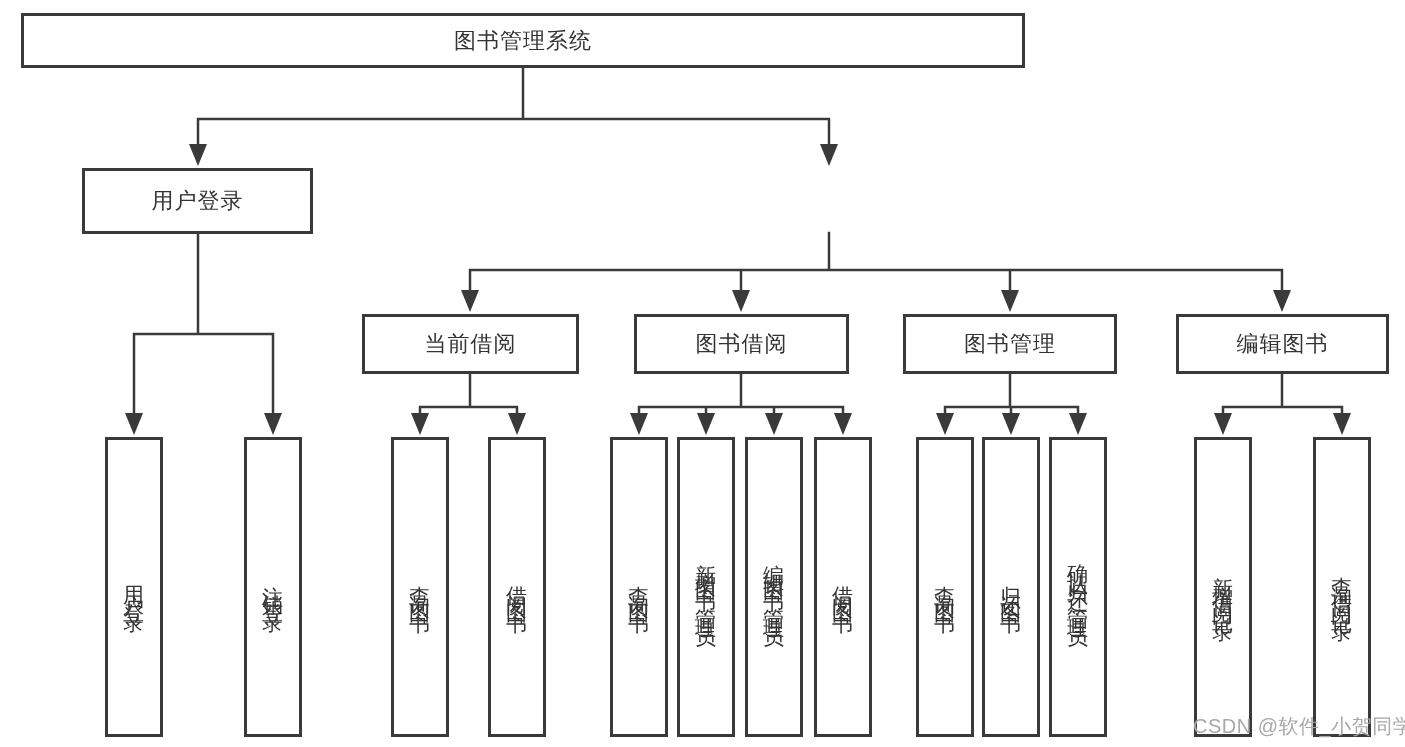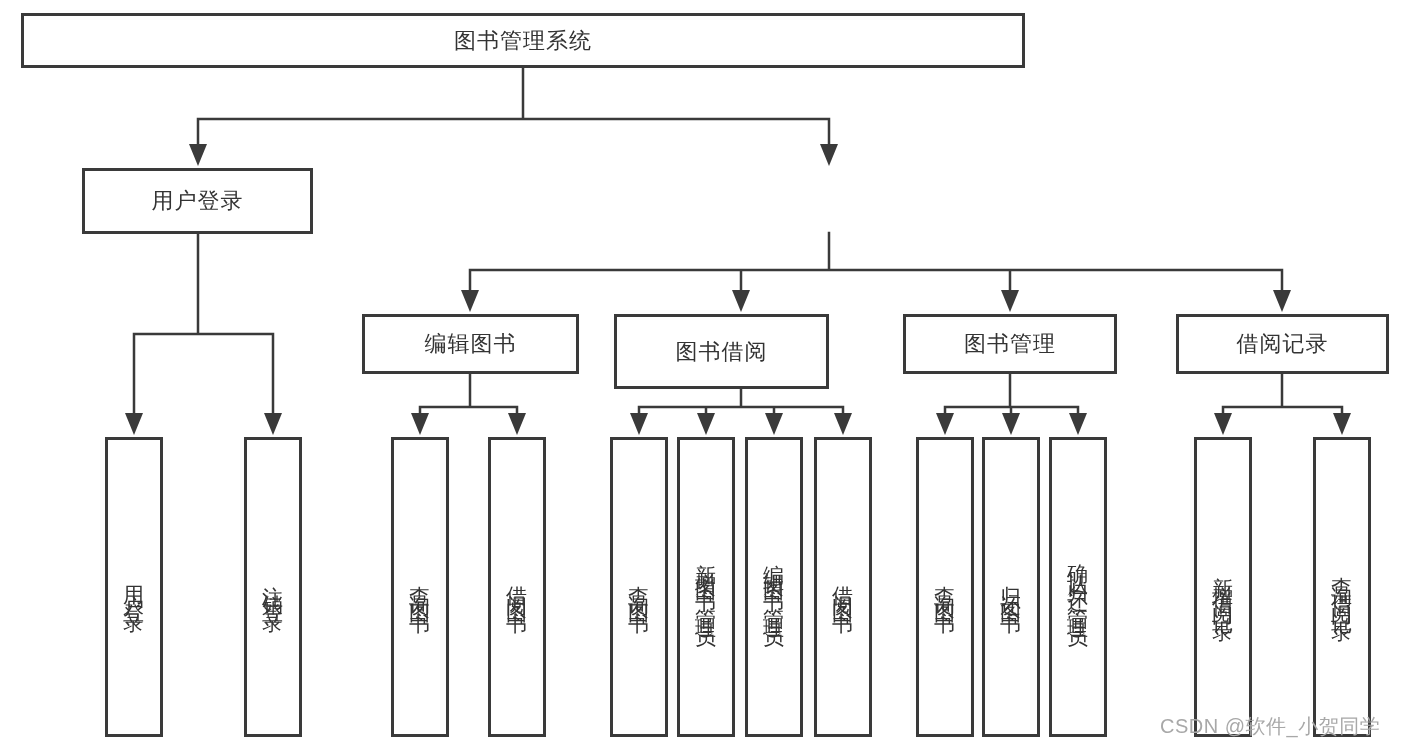--- a/index.html
+++ b/index.html
@@ -12,21 +12,21 @@
     position:absolute;box-sizing:border-box;background:#ffffff;
     border:3px solid #3a3a3a;color:#333333;
     display:flex;align-items:center;justify-content:center;text-align:center;
   }
   .node-h{font-size:22px;letter-spacing:1px;}
   .vtext{
     writing-mode:vertical-rl;text-orientation:mixed;
     font-size:21px;line-height:1;letter-spacing:9px;white-space:nowrap;
   }
   .watermark{
-    position:absolute;left:1160px;top:713px;width:210px;
+    position:absolute;left:1193px;top:713px;width:210px;
     font-size:20px;color:#a8a8a8;letter-spacing:0.5px;white-space:nowrap;
   }
 </style>
 </head>
 <body>
 
 <div class="stage">
 
   <svg class="connectors" width="1405" height="747" viewBox="0 0 1405 747" fill="none" stroke="#3a3a3a" stroke-width="2.5" stroke-linecap="square">
 
@@ -80,30 +80,30 @@
 
   <div class="node node-h" style="left:21px;top:13px;width:1004px;height:55px">
     <span>图书管理系统</span>
   </div>
 
   <div class="node node-h" style="left:82px;top:168px;width:231px;height:66px">
     <span>用户登录</span>
   </div>
 
   <div class="node node-h" style="left:362px;top:314px;width:217px;height:60px">
-    <span>编辑图书</span>
+    <span>当前借阅</span>
   </div>
-  <div class="node node-h" style="left:614px;top:314px;width:215px;height:75px">
+  <div class="node node-h" style="left:634px;top:314px;width:215px;height:60px">
     <span>图书借阅</span>
   </div>
   <div class="node node-h" style="left:903px;top:314px;width:214px;height:60px">
     <span>图书管理</span>
   </div>
   <div class="node node-h" style="left:1176px;top:314px;width:213px;height:60px">
-    <span>借阅记录</span>
+    <span>编辑图书</span>
   </div>
 
   <div class="node" style="left:105px;top:437px;width:58px;height:300px">
     <span class="vtext">用户登录</span>
   </div>
   <div class="node" style="left:244px;top:437px;width:58px;height:300px">
     <span class="vtext">注销登录</span>
   </div>
 
   <div class="node" style="left:391px;top:437px;width:58px;height:300px">

